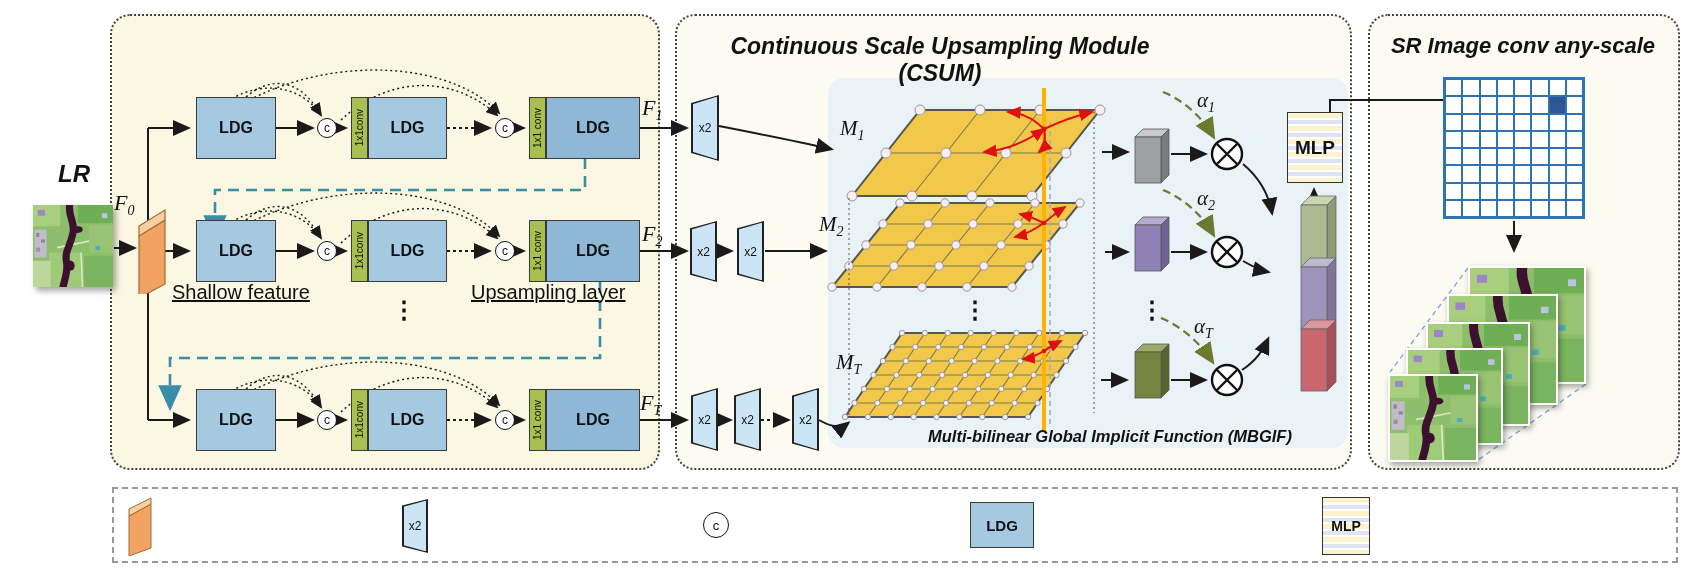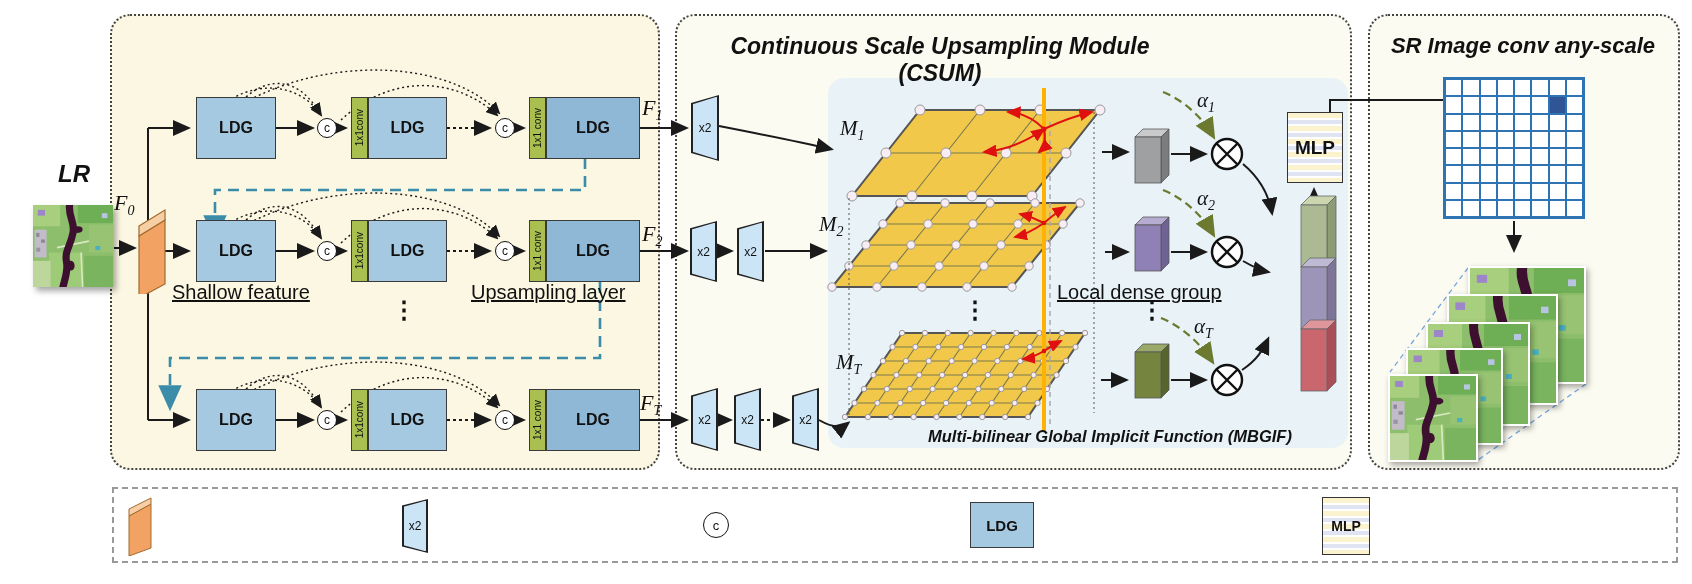--- a/index.html
+++ b/index.html
@@ -685,17 +685,16 @@
   <div class="trap" style="left:402px;top:499px;width:26px;height:54px;">
       <span>x2</span>
     </div>
   <div class="leglabel" style="left:450px;margin-left:21px;">Upsampling layer</div>
 
   <div class="leg-c">
       <span>c</span>
     </div>
 
   <div class="leg-ldg">LDG</div>
-  <div class="leglabel" style="left:1057px;">Local dense group</div>
 
   <div class="mlpbox leg-mlp">MLP</div>
 
 </div>
 
 </body></html>

